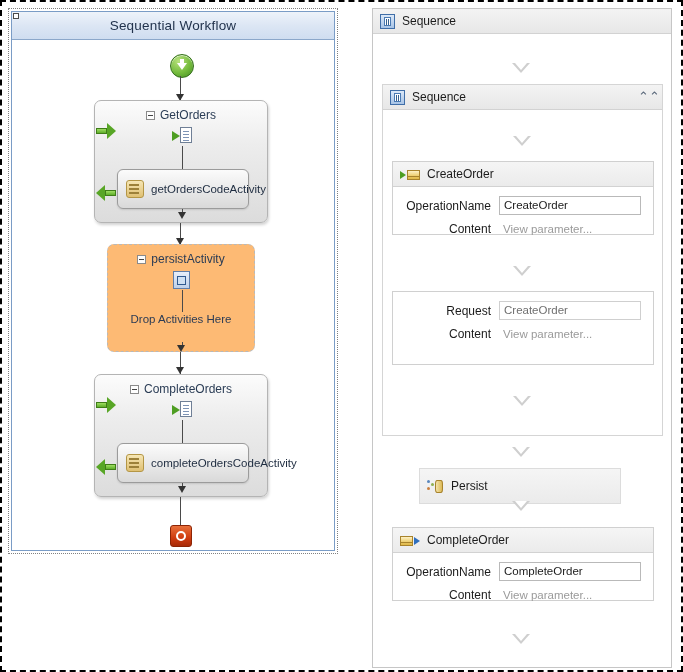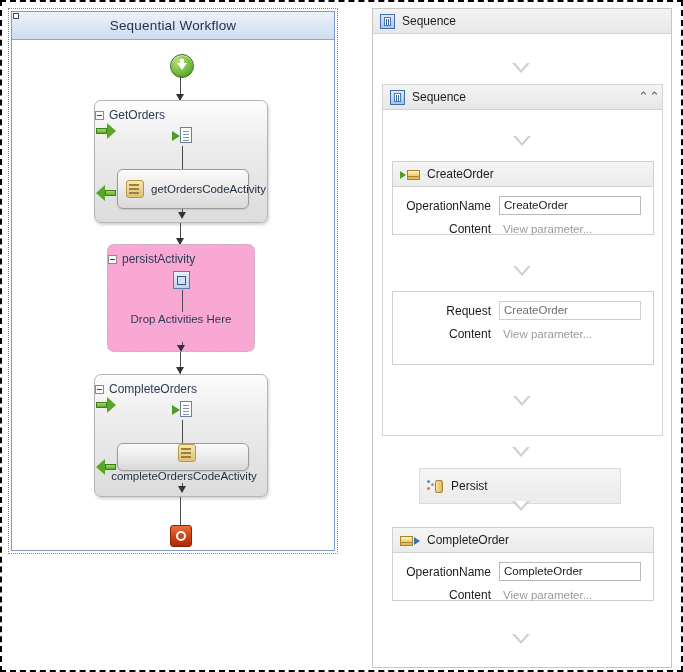--- a/index.html
+++ b/index.html
@@ -112,28 +112,29 @@
   .wf3-scope {
     position: absolute;
     box-sizing: border-box;
     border: 1px solid #b4b4b4;
     border-radius: 7px;
     background: linear-gradient(to bottom, #fcfcfc 0%, #ededed 35%, #dcdcdc 100%);
     box-shadow: 1px 2px 3px rgba(0,0,0,.18);
   }
   .wf3-scope.dashed {
     border: 1px dashed #b9b9b9;
-    background: #f9a8d4;
+    background: #fdba74;
     box-shadow: none;
   }
   .scope-head {
     position: absolute;
     left: 0; right: 0; top: 7px;
     display: flex;
     align-items: center;
+    justify-content: center;
     gap: 5px;
     font-size: 12px;
     color: #2a3c55;
   }
   .expander {
     width: 9px; height: 9px;
     box-sizing: border-box;
     border: 1px solid #8a8a8a;
     background: #fdfdfd;
     position: relative;
@@ -543,21 +544,21 @@
               <i style="top:3px"></i>
               <i style="top:6px"></i>
               <i style="top:9px"></i>
               <i style="top:12px"></i>
             </div>
           <div class="arrbar"></div>
             <div class="arr"></div>
         </div>
         <div class="vline" style="left:87px; top:45px; height:25px;"></div>
 
-        <div class="code-activity" style="left:22px; top:68px; width:132px; height:28px;flex-direction:column;">
+        <div class="code-activity" style="left:22px; top:68px; width:132px; height:40px;">
           <span class="scroll-icon"></span>
           <span class="code-label">completeOrdersCodeActivity</span>
         </div>
         <div class="vline" style="left:87px; top:108px; height:7px;"></div>
         <div class="varrow" style="left:82.5px; top:111px;"></div>
       </div>
       <div class="side-arrow right" style="left:84px; top:385px;">
         <span class="shaft"></span>
           <span class="head"></span>
       </div>

